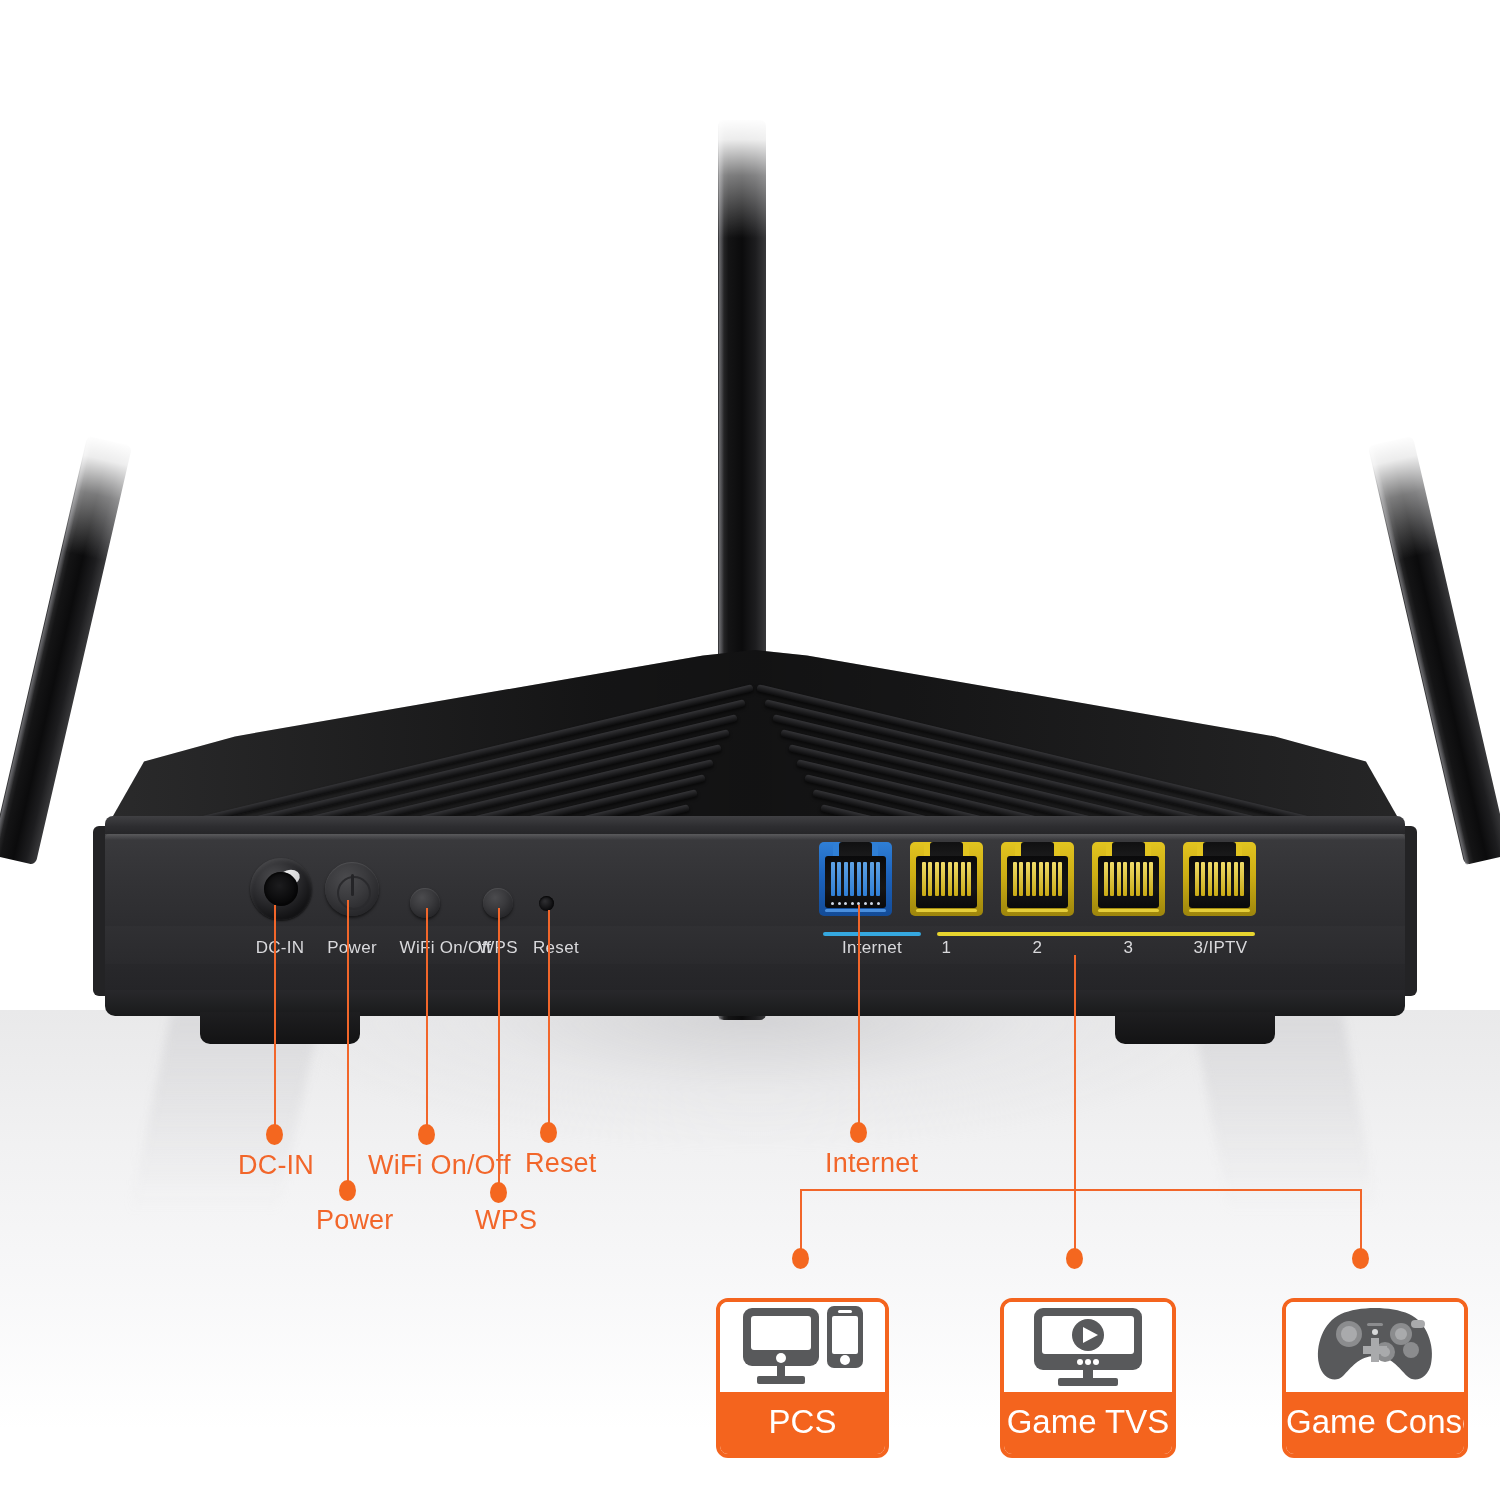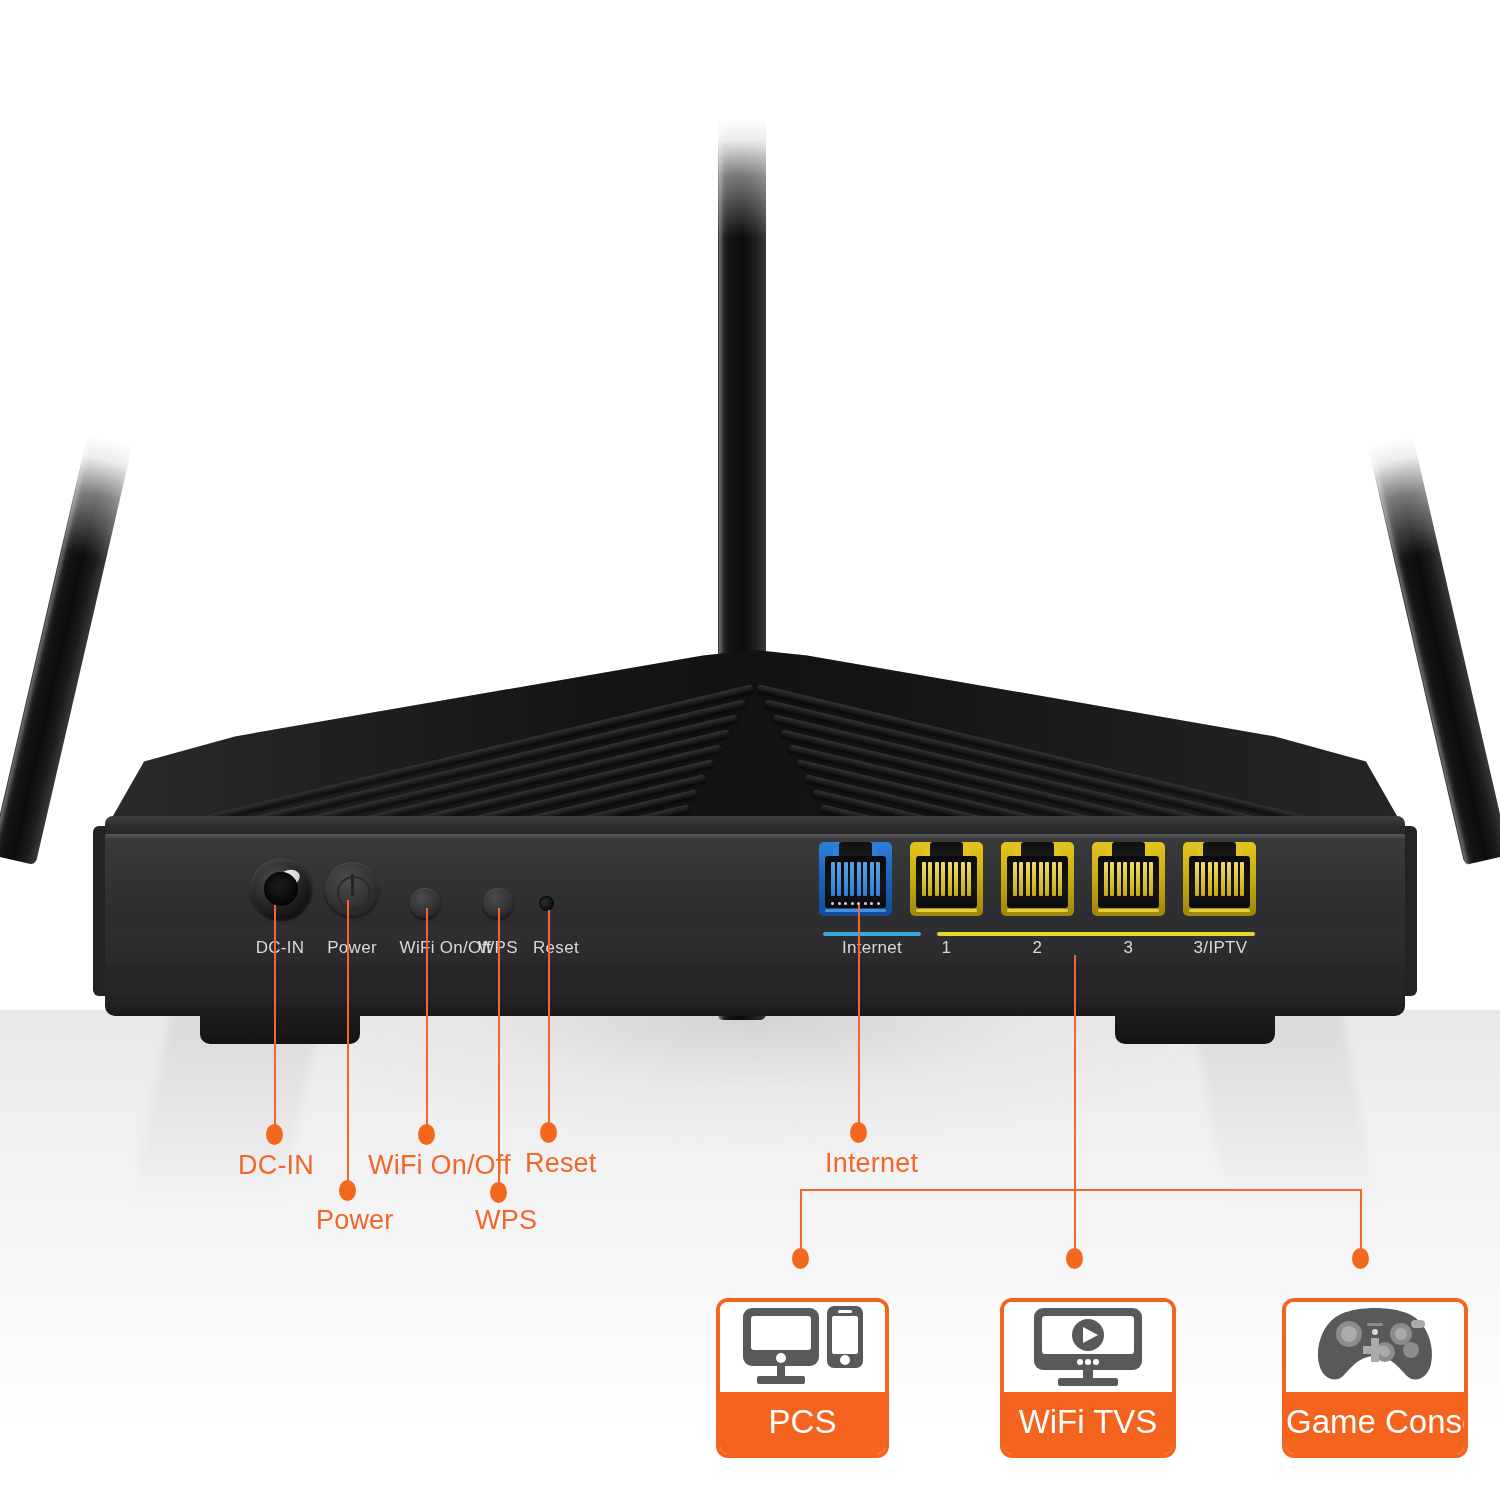--- a/index.html
+++ b/index.html
@@ -438,21 +438,21 @@
           <circle cx="60" cy="31" r="16"></circle>
           <path d="M55 23 L70 31 L55 39 Z" fill="#ffffff"></path>
           <circle cx="52" cy="58" r="3" fill="#ffffff"></circle>
           <circle cx="60" cy="58" r="3" fill="#ffffff"></circle>
           <circle cx="68" cy="58" r="3" fill="#ffffff"></circle>
           <rect x="55" y="64" width="10" height="12"></rect>
           <rect x="30" y="74" width="60" height="8" rx="2"></rect>
         </g>
       </svg>
     </div>
-    <div class="cardlabel">WiFi TVS</div>
+    <div class="cardlabel">Game TVS</div>
   </div>
 
   <div class="card" style="left:1282px;top:1298px;width:178px;height:152px;">
     <div class="iconbox">
       <svg width="128" height="82" viewBox="0 0 128 82" aria-hidden="true">
         <g fill="#58595b">
           <path d="M30 8 C48 0 80 0 98 8 C116 16 124 40 120 58 C117 72 104 78 96 70
                    C88 62 80 50 64 50 C48 50 40 62 32 70 C24 78 11 72 8 58 C4 40 12 16 30 8 Z"></path>
           <circle cx="38" cy="28" r="13" fill="#8b8c8e"></circle>
           <circle cx="38" cy="28" r="8" fill="#a9aaac"></circle>

